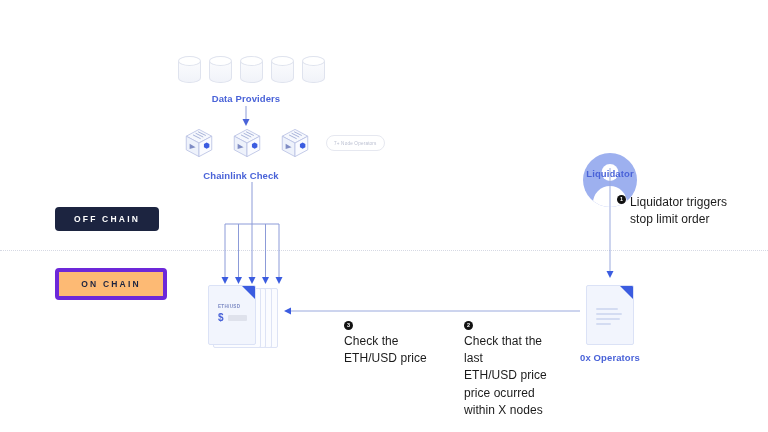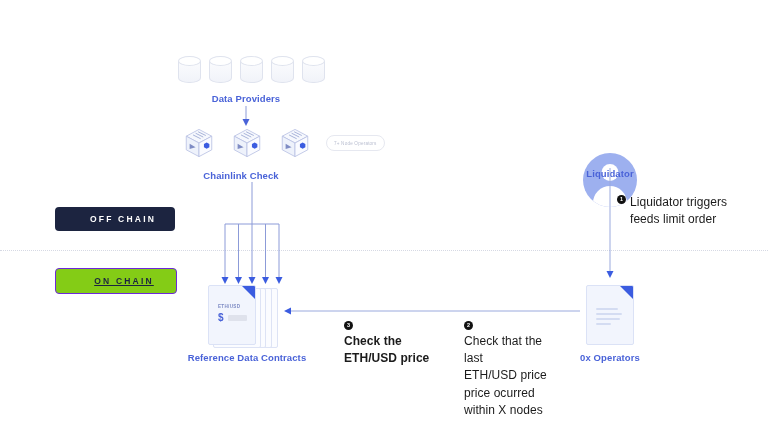--- a/index.html
+++ b/index.html
@@ -25,25 +25,24 @@
     display:flex;align-items:center;justify-content:center;
     flex:0 0 auto;margin-top:.5px;
   }
   .step-row{display:flex;gap:4px;align-items:flex-start;}
 
   
   .pill{
     border-radius:4px;height:24px;display:flex;align-items:center;
     justify-content:center;font-size:8.5px;font-weight:700;
     letter-spacing:2.2px;
-    padding-left:16px;
   }
   .pill-off{background:#1c2440;color:#ffffff;width:104px;}
-  .pill-on{background:#84cc16;color:#1c2440;width:104px;
-    border:1px solid #6d28d9;text-decoration:underline;}
+  .pill-on{background:#fdba74;color:#1c2440;width:104px;
+    border:4px solid #6d28d9;}
 
   
   .divider{
     height:0;border-top:1px dotted #d6d9e4;width:768px;
   }
 
   
   .cyl{width:23px;height:30px;position:relative;}
   .cyl .body{
     position:absolute;left:0;top:5px;width:23px;height:22px;
@@ -226,32 +225,31 @@
     <div class="doc-shadow" style="left:16px;"></div>
     <div class="doc-shadow" style="left:10px;"></div>
     <div class="doc-shadow" style="left:5px;"></div>
     <div class="doc-main">
       <div class="fold"></div>
       <div class="doc-ticker">ETH/USD</div>
       <div class="doc-dollar">$</div>
       <div class="doc-bar"></div>
     </div>
   </div>
-  <div class="abs node-label" style="left:172px;top:352px;width:150px;">Reference Data Contracts</div>
 
   <svg class="abs" style="left:284px;top:305px;" width="296" height="12">
     <line x1="6" y1="6" x2="296" y2="6" stroke="#9aa9dd" stroke-width="1"></line>
     <polygon points="0,6 7,2.6 7,9.4" fill="#3b5ce0"></polygon>
   </svg>
 
   <div class="abs" style="left:344px;top:320px;width:86px;">
     <div class="step-row">
       <div class="step-num">3</div>
     </div>
-    <div class="annot" style="margin-top:3px;font-weight:bold;">
+    <div class="annot" style="margin-top:3px;">
       <div>Check the</div>
       <div>ETH/USD price</div>
     </div>
   </div>
 
   <div class="abs" style="left:464px;top:320px;width:96px;">
     <div class="step-row">
       <div class="step-num">2</div>
     </div>
     <div class="annot" style="margin-top:3px;">
@@ -271,21 +269,21 @@
   <svg class="abs" style="left:603px;top:168px;" width="14" height="112">
     <line x1="7" y1="0" x2="7" y2="104" stroke="#9aa9dd" stroke-width="1"></line>
     <polygon points="7,110 3.5,103 10.5,103" fill="#3b5ce0"></polygon>
   </svg>
 
   <div class="abs" style="left:617px;top:194px;width:110px;">
     <div class="step-row">
       <div class="step-num">1</div>
       <div class="annot">
         <div>Liquidator triggers</div>
-        <div>feeds limit order</div>
+        <div>stop limit order</div>
       </div>
     </div>
   </div>
 
   <div class="abs" style="left:586px;top:285px;width:48px;height:60px;">
     <div class="doc-main" style="position:relative;">
       <div class="fold"></div>
       <div class="doc-line" style="left:9px;top:22px;width:22px;"></div>
       <div class="doc-line" style="left:9px;top:27px;width:26px;"></div>
       <div class="doc-line" style="left:9px;top:32px;width:24px;"></div>

